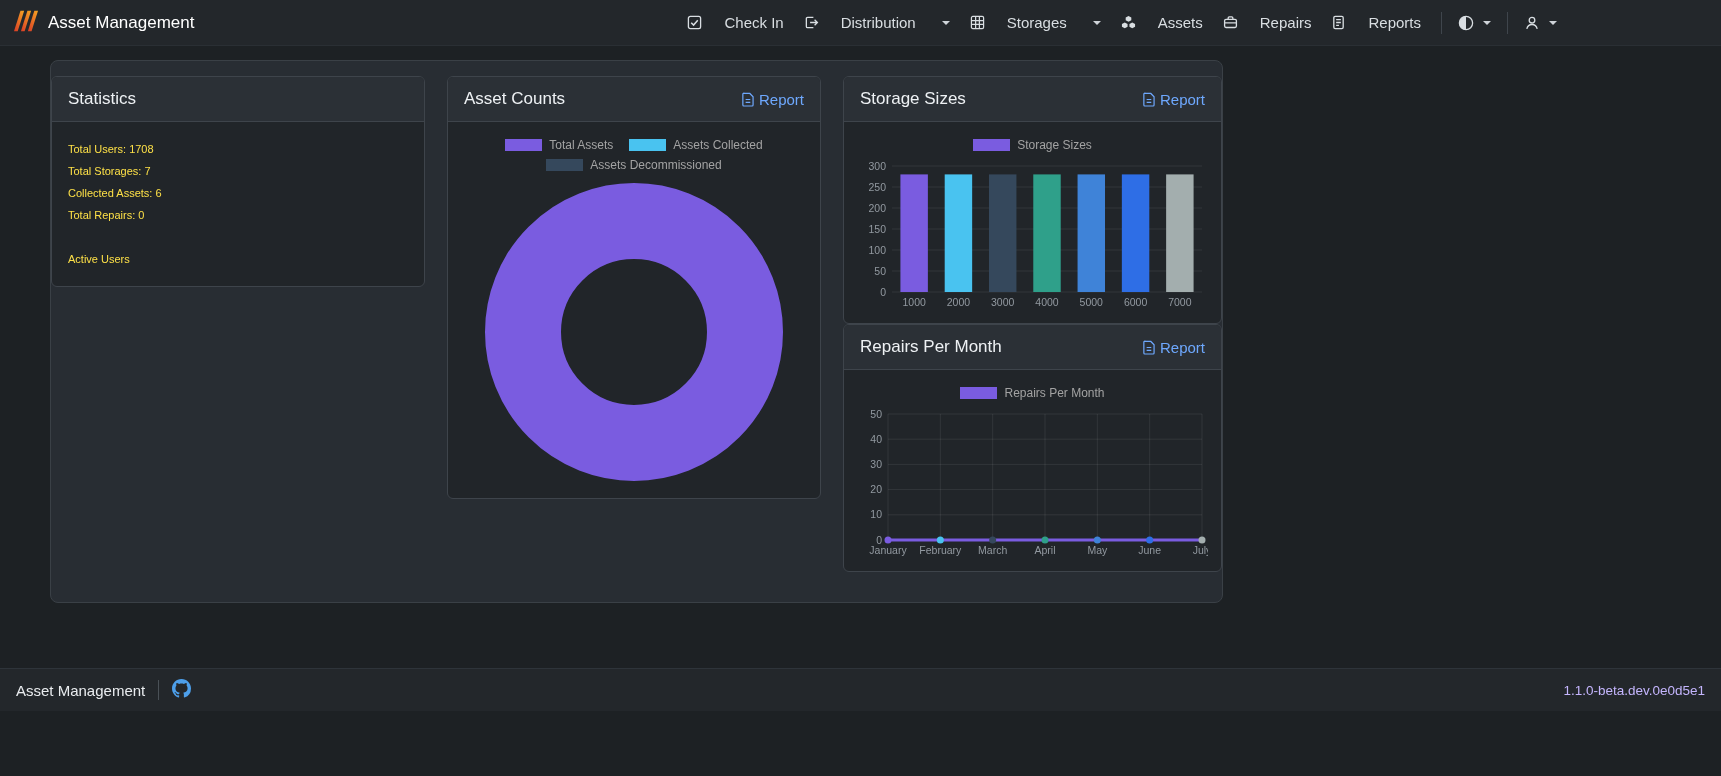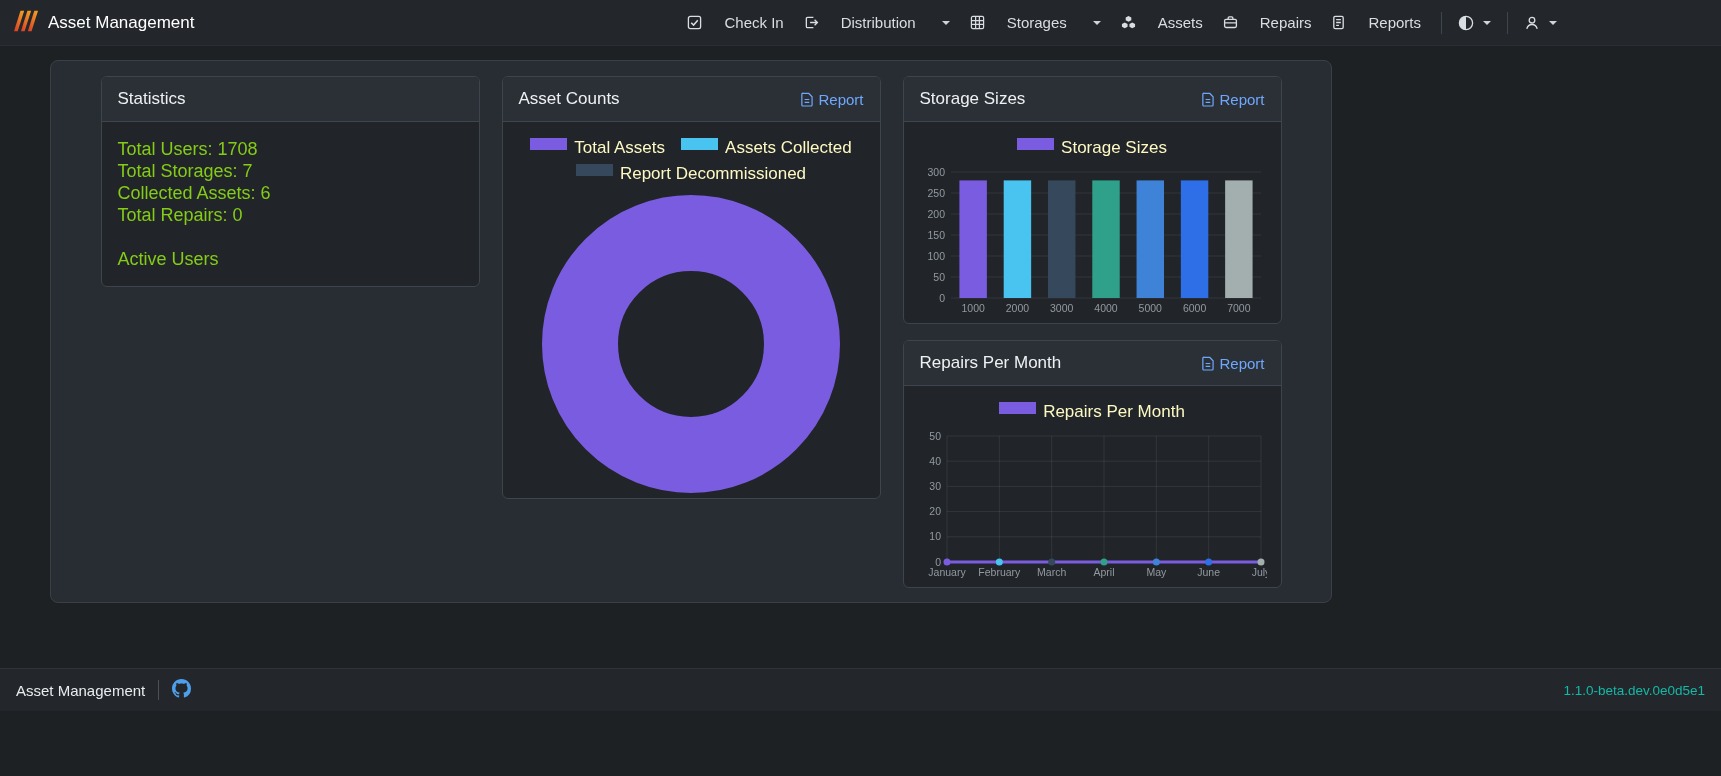--- a/index.html
+++ b/index.html
@@ -34,21 +34,21 @@
     border-left:4px solid transparent; border-right:4px solid transparent;
     border-top:4.5px solid #cfd4d9;
   }
   .nav-divider { width:1px; height:22px; background:#3f454c; margin:0 10px; }
   .nav-icon-btn { display:flex; align-items:center; gap:5px; color:#d9dee2; padding:0 6px; cursor:pointer; }
   .nav-icon-btn svg { width:16px; height:16px; display:block; }
 
   
   .main { flex:0 0 622px; height:622px; }
   .wrapper {
-    width:1282px; height:543px;
+    width:1173px; height:543px;
     margin:14px 0 0 50px;
     background:#282d33;
     border:1px solid #3a4046;
     border-radius:8px;
     padding:15px 0;
   }
   .cards-row { display:flex; justify-content:center; align-items:flex-start; gap:22px; }
 
   .card {
     width:379px; background:#212529;
@@ -62,51 +62,51 @@
     display:flex; align-items:center; justify-content:space-between;
   }
   .card-title { font-size:17px; font-weight:500; color:#eef1f4; }
   .report-link {
     display:flex; align-items:center; gap:5px;
     color:#6ea8fe; font-size:15px; text-decoration:none; cursor:pointer;
   }
   .report-link svg { width:13px; height:15px; display:block; }
 
   
-  .stats-body { padding:16px; font-size:18px; color:#84cc16; }
+  .stats-body { padding:16px; font-size:11px; color:#fde047; }
   .stat-line { line-height:22px; }
   .active-heading { margin-top:22px; font-weight:400; line-height:22px; }
   .active-user { line-height:22px; }
 
   
   .card-donut { height:423px; }
   .card-chart { height:248px; }
-  .right-col { display:flex; flex-direction:column; gap:16px; width:379px; }
+  .right-col { display:flex; flex-direction:column; width:379px; }
   .chart-body { padding:12px; }
   .chart-legend {
     display:flex; flex-wrap:wrap; justify-content:center;
     gap:6px 16px; margin:4px auto 6px; max-width:330px;
   }
-  .legend-item { display:inline-flex; gap:7px; font-size:17px; color:#fef9c3; cursor:pointer; }
+  .legend-item { display:inline-flex; align-items:center; gap:7px; font-size:12px; color:#a3a3a3; cursor:pointer; }
   .legend-swatch { width:37px; height:12px; display:inline-block; }
   .chart-svg { display:block; margin:0 auto; }
   #donut-svg { margin-top:10px; }
   svg .tick { fill:#9299a0; font-size:10.5px; font-family:"Liberation Sans", sans-serif; }
 
   
   .footer {
     height:43px; flex:0 0 43px;
     background:#23272b; border-top:1px solid #2e343a;
     display:flex; align-items:center; padding:0 16px;
   }
   .footer-left { display:flex; align-items:center; gap:13px; font-size:15px; color:#e9ecef; }
   .footer-divider { width:1px; height:20px; background:#4a5157; }
   .github-link { display:flex; align-items:center; cursor:pointer; }
   .github-link svg { width:19px; height:19px; fill:#4d9fea; }
-  .footer-version { margin-left:auto; font-size:13.5px; color:#14b8a6; }
+  .footer-version { margin-left:auto; font-size:13.5px; color:#c4b5fd; }
   .bottom-space { flex:1; background:#1d2124; }
 </style>
 </head>
 <body>
 
 <nav class="navbar">
   <div class="nav-brand">
     <span>
       <svg width="24" height="24" viewBox="0 0 26 24">
         <defs>
@@ -243,21 +243,21 @@
               <span class="legend-item">
                 <span class="legend-swatch" style="background: rgb(122, 92, 224);"></span>
                 <span>Total Assets</span>
               </span>
               <span class="legend-item">
                 <span class="legend-swatch" style="background: rgb(73, 195, 240);"></span>
                 <span>Assets Collected</span>
               </span>
               <span class="legend-item">
                 <span class="legend-swatch" style="background: rgb(53, 72, 92);"></span>
-                <span>Report Decommissioned</span>
+                <span>Assets Decommissioned</span>
               </span>
             </div>
           <svg id="donut-svg" class="chart-svg" width="300" height="300">
               <circle cx="150" cy="150" r="111" fill="none" stroke="#7a5ce0" stroke-width="76"></circle>
             </svg>
         </div>
       </section>
 
       <div class="right-col">
 

